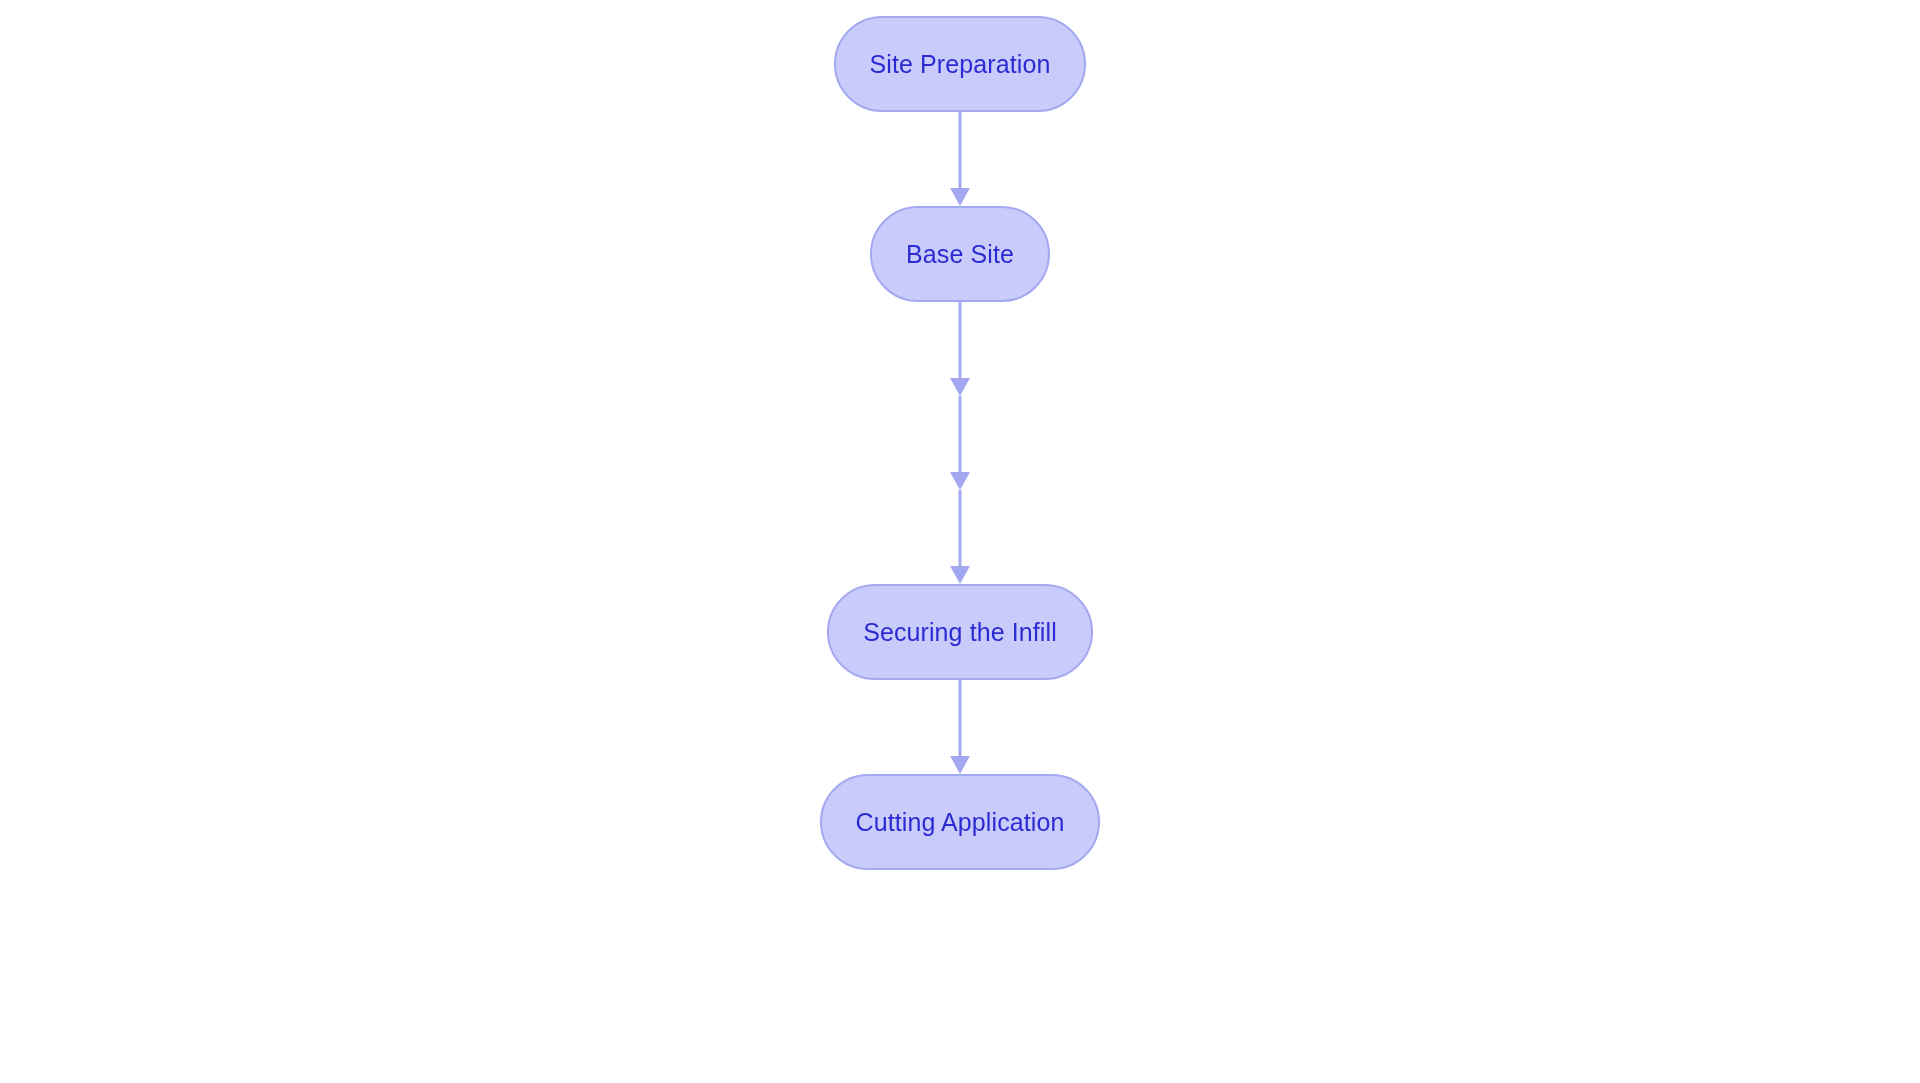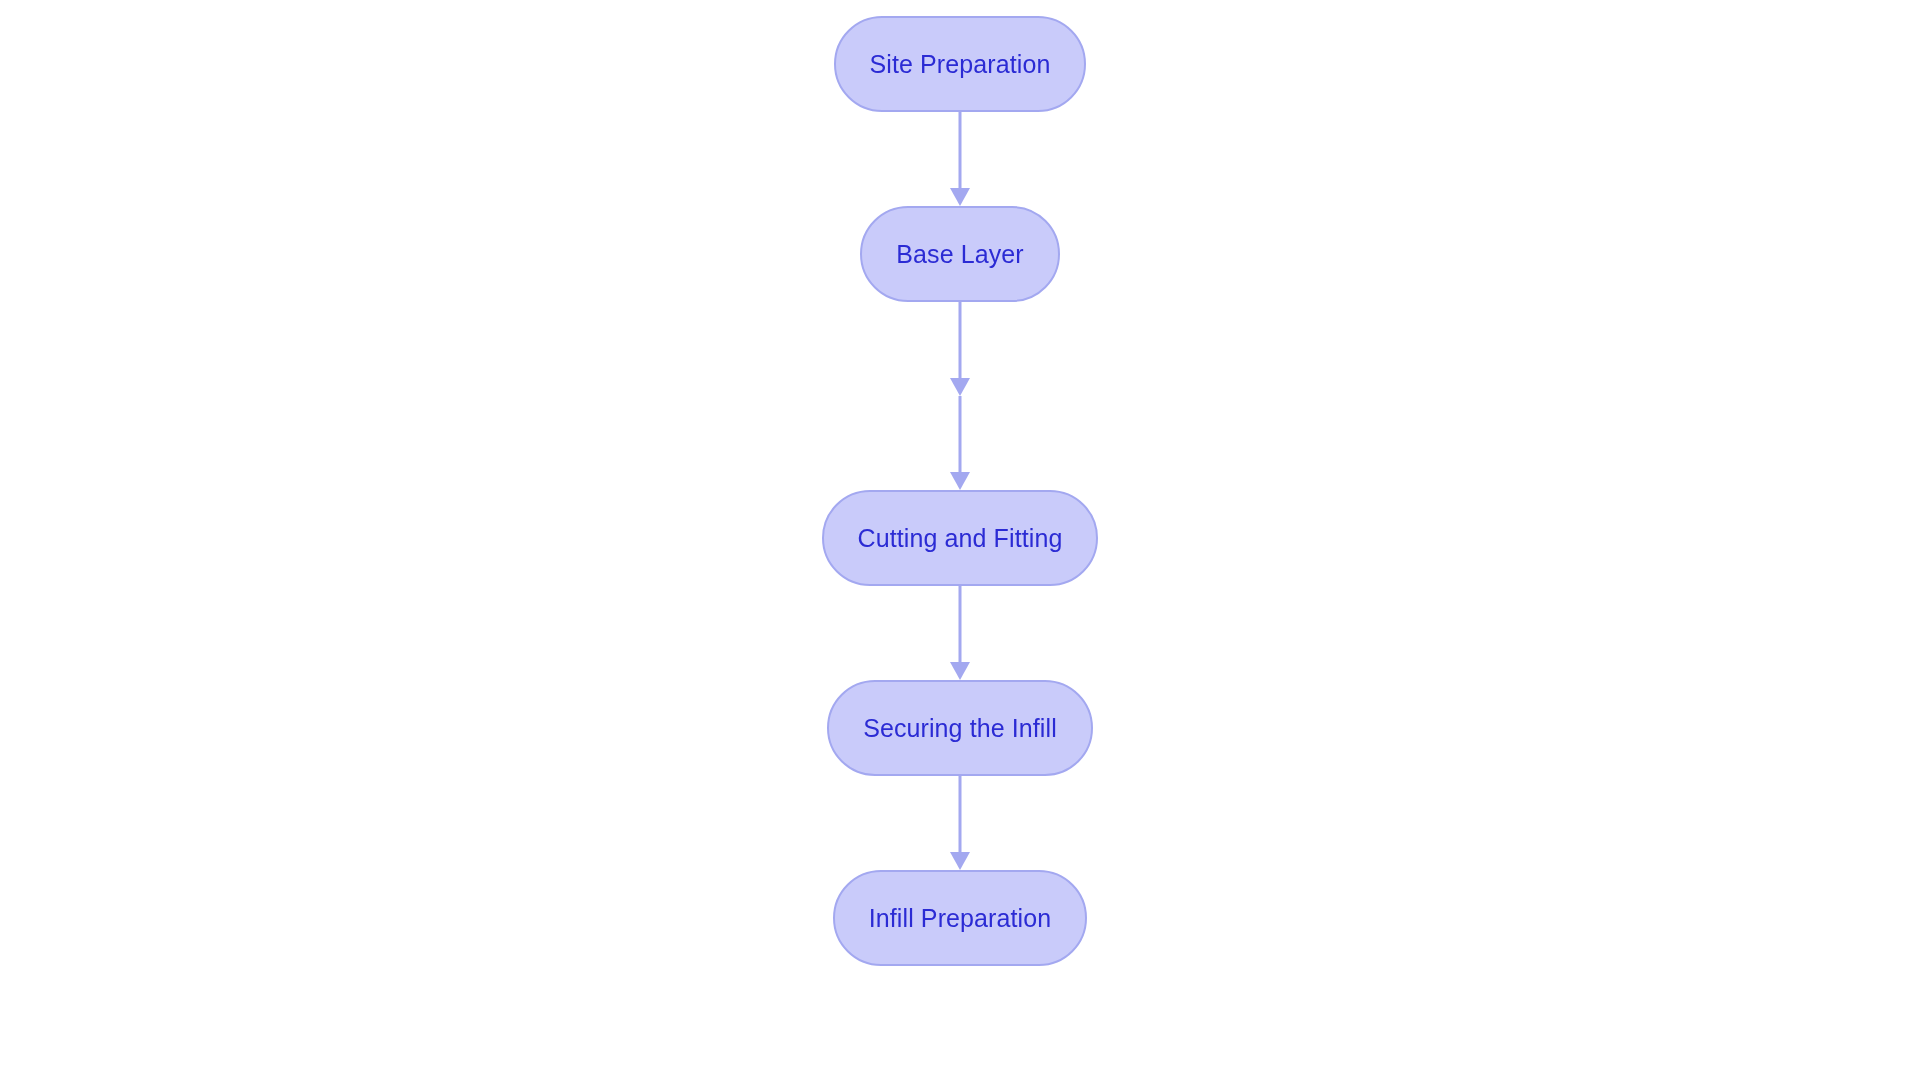--- a/index.html
+++ b/index.html
@@ -97,50 +97,47 @@
     <div class="node">
       <span class="node-label">Site Preparation</span>
     </div>
 
     <div class="connector">
       <div class="shaft"></div>
       <div class="head"></div>
     </div>
 
     <div class="node">
-      <span class="node-label">Base Layer</span>
+      <span class="node-label">Base Site</span>
     </div>
 
     <div class="connector">
       <div class="shaft"></div>
       <div class="head"></div>
     </div>
 
 
     <div class="connector">
       <div class="shaft"></div>
       <div class="head"></div>
     </div>
 
-    <div class="node">
-      <span class="node-label">Cutting and Fitting</span>
-    </div>
 
     <div class="connector">
       <div class="shaft"></div>
       <div class="head"></div>
     </div>
 
     <div class="node">
       <span class="node-label">Securing the Infill</span>
     </div>
 
     <div class="connector">
       <div class="shaft"></div>
       <div class="head"></div>
     </div>
 
     <div class="node">
-      <span class="node-label">Infill Preparation</span>
+      <span class="node-label">Cutting Application</span>
     </div>
 
   </div>
 </div>
 
 </body></html>

